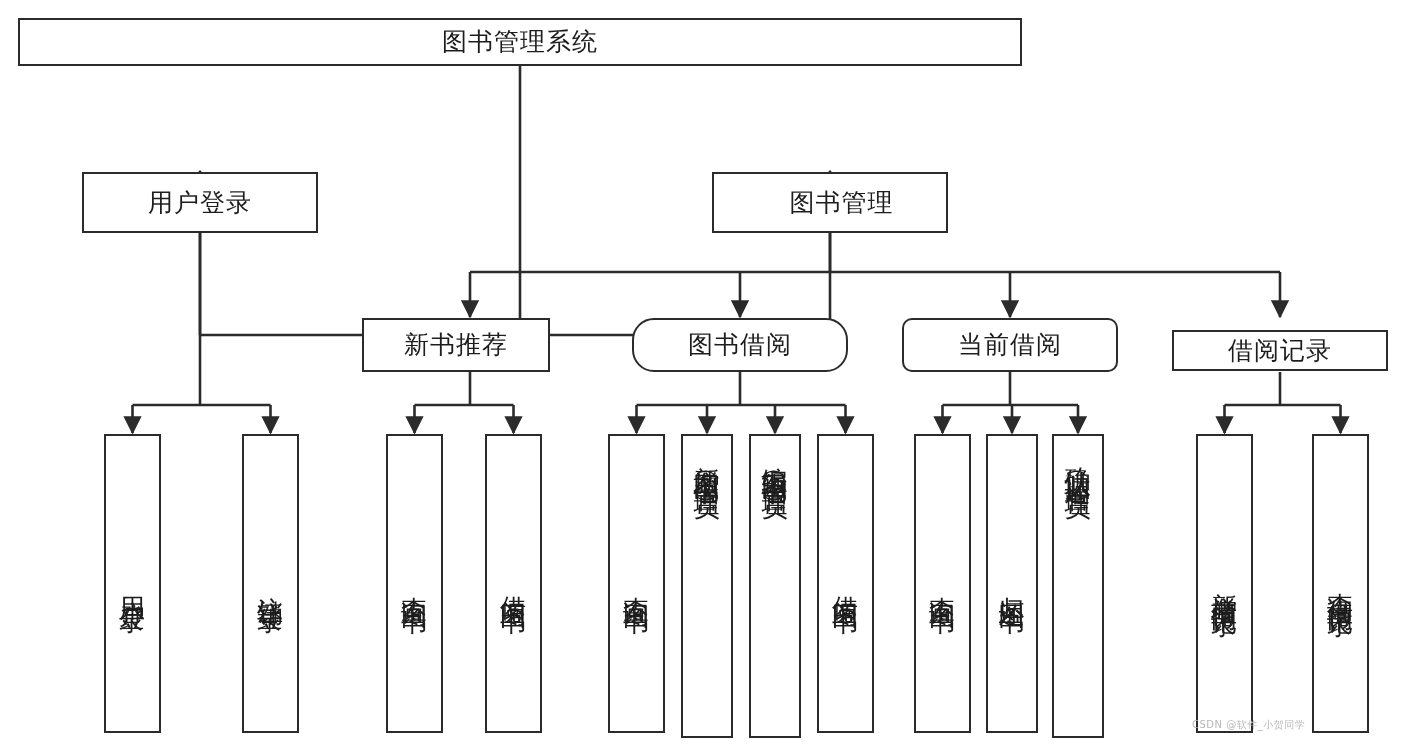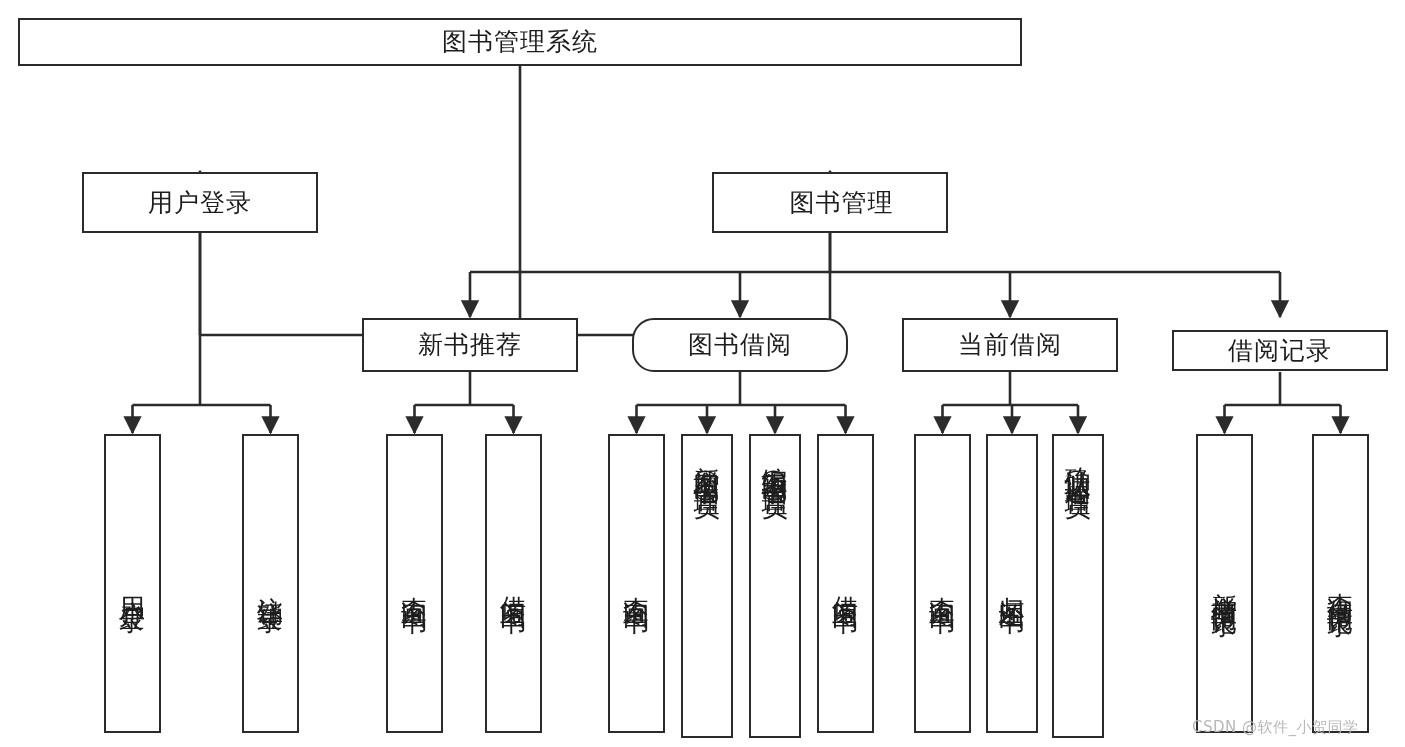--- a/index.html
+++ b/index.html
@@ -53,21 +53,21 @@
     line-height:1;
     letter-spacing:4px;
     white-space:nowrap;
   }
   .node.vert.centered{
     align-items:center;
     padding-top:0;
   }
   .watermark{
     position:absolute;
-    font-size:15px;
+    font-size:10px;
     color:#b8b8b8;
     letter-spacing:0.5px;
     white-space:nowrap;
     z-index:5;
     font-family:"DejaVu Sans","Liberation Sans",sans-serif;
   }
 </style>
 </head>
 <body>
 
@@ -117,27 +117,27 @@
   <div id="node-layer">
       <div class="node horiz root" style="left: 18px; top: 18px; width: 1004px; height: 48px;">
         <span class="label">图书管理系统</span>
       </div>
       <div class="node horiz" style="left: 82px; top: 172px; width: 236px; height: 61px;">
         <span class="label">用户登录</span>
       </div>
       <div class="node horiz" style="left: 712px; top: 172px; width: 236px; height: 61px; padding-left: 23px;">
         <span class="label">图书管理</span>
       </div>
-      <div class="node horiz" style="left: 362px; top: 318px; width: 216px; height: 54px;">
+      <div class="node horiz" style="left: 362px; top: 318px; width: 188px; height: 54px;">
         <span class="label">新书推荐</span>
       </div>
       <div class="node horiz" style="left: 632px; top: 318px; width: 216px; height: 54px; border-radius: 22px;">
         <span class="label">图书借阅</span>
       </div>
-      <div class="node horiz" style="left: 902px; top: 318px; width: 216px; height: 54px;">
+      <div class="node horiz" style="left: 902px; top: 318px; width: 216px; height: 54px; border-radius: 10px;">
         <span class="label">当前借阅</span>
       </div>
       <div class="node horiz" style="left: 1172px; top: 318px; width: 216px; height: 41px; margin-top: 12px;">
         <span class="label">借阅记录</span>
       </div>
       <div class="node vert centered" style="left: 104px; top: 434px; width: 57px; height: 299px;">
         <span class="label">用户登录</span>
       </div>
       <div class="node vert centered" style="left: 242px; top: 434px; width: 57px; height: 299px;">
         <span class="label">注销登录</span>

